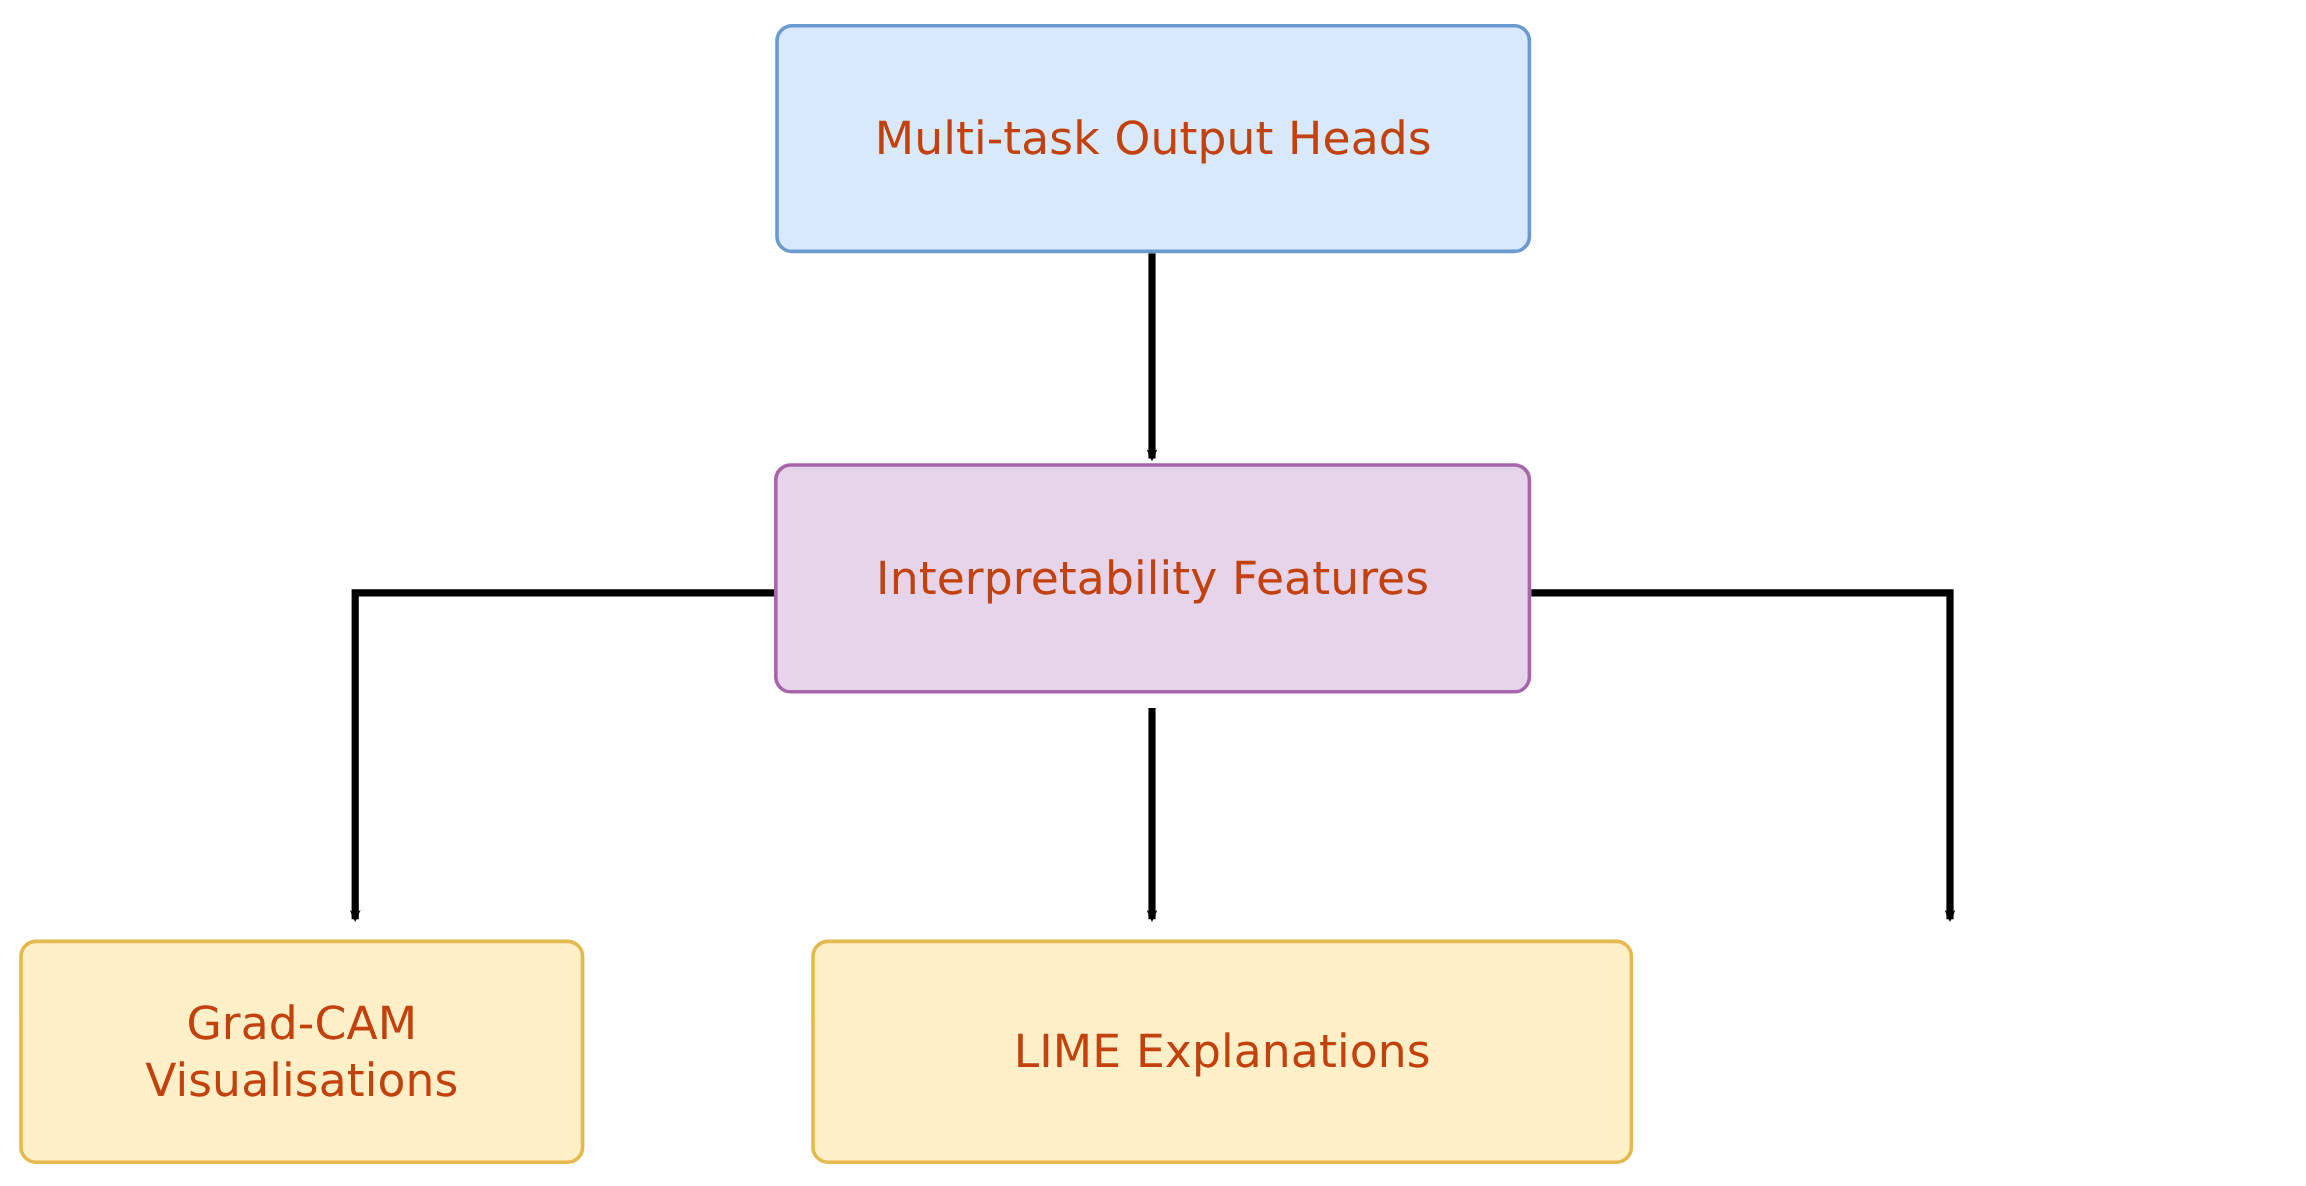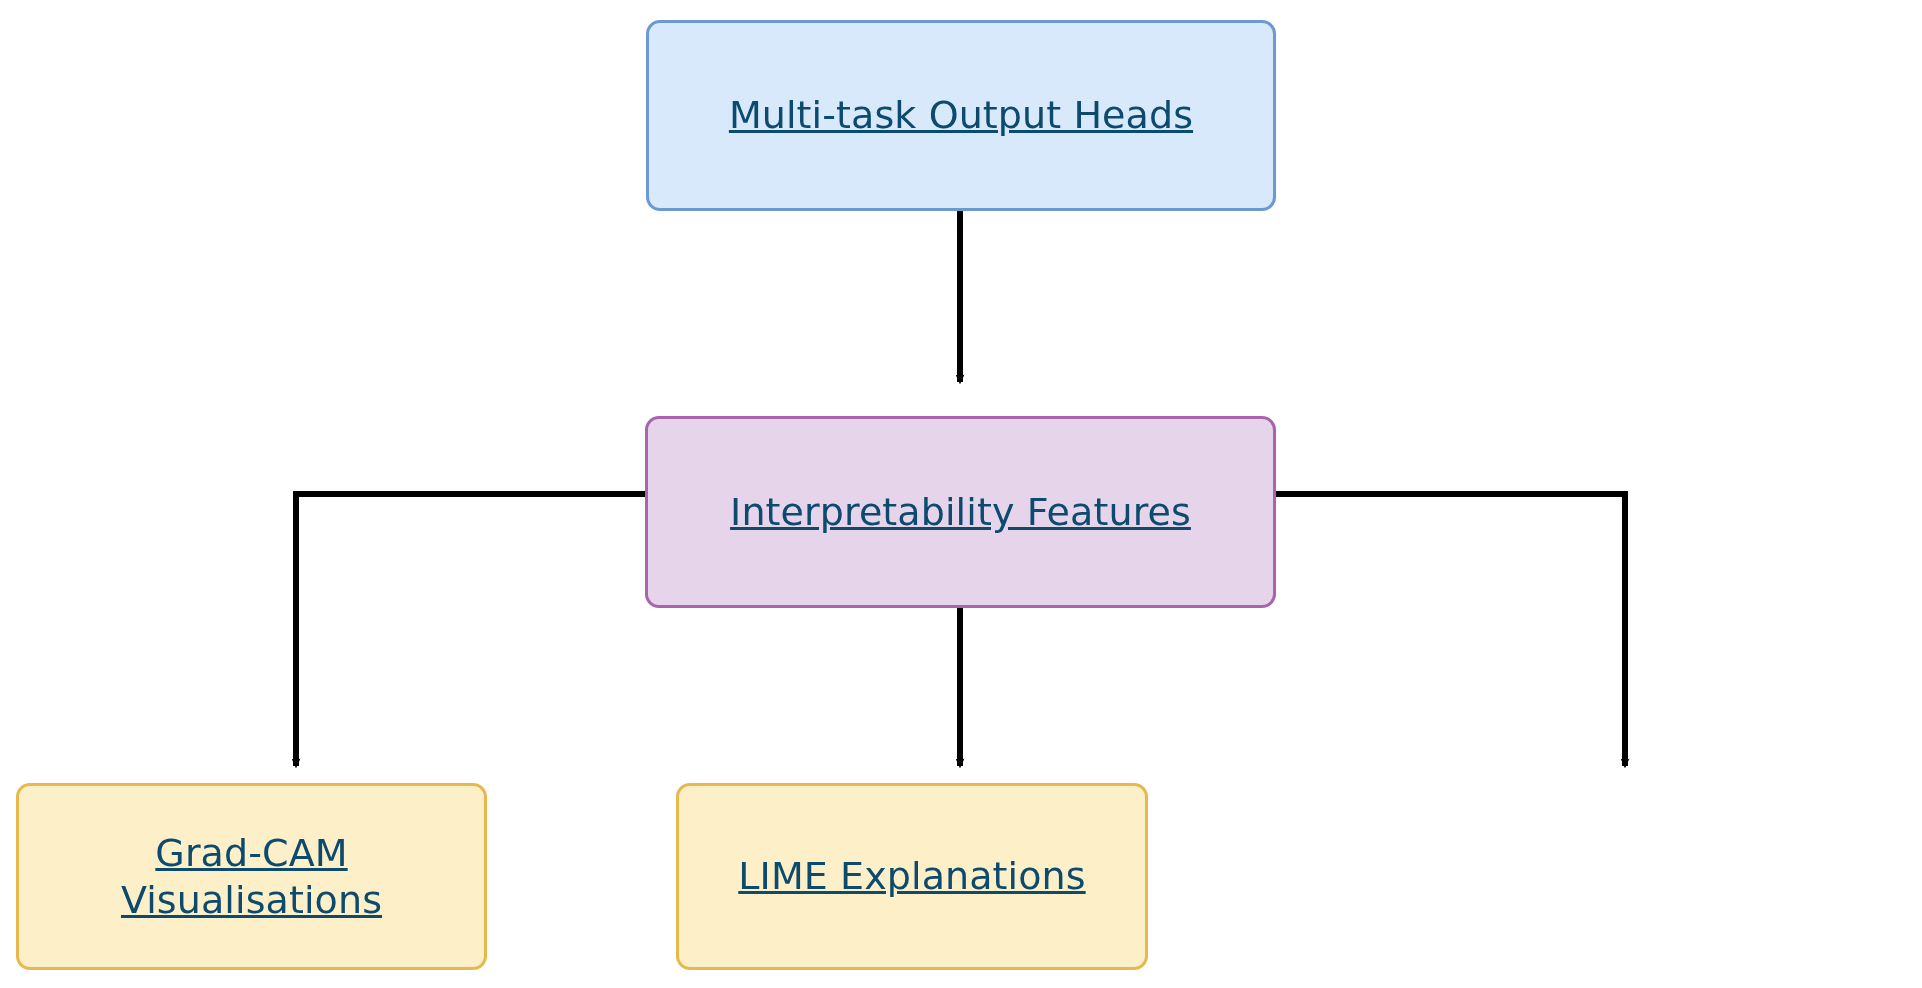--- a/index.html
+++ b/index.html
@@ -30,53 +30,52 @@
     display: flex;
     align-items: center;
     justify-content: center;
     text-align: center;
     border-radius: 14px;
     z-index: 3;
   }
   .node-label {
     font-size: 38px;
     line-height: 1.22;
-    color: #0c4a6e;
+    color: #c2410c;
     letter-spacing: 0.1px;
     padding: 0 14px;
     white-space: pre-line;
-    text-decoration: underline;
   }
   
   #node-output-heads {
     left: 646px;
     top: 20px;
     width: 630px;
     height: 191px;
     background: #d7e9fb;
     border: 3px solid #6a9ad0;
   }
   
   #node-interpretability {
     left: 645px;
-    top: 416px;
+    top: 386px;
     width: 631px;
     height: 192px;
     background: #e6d5ea;
     border: 3px solid #a865ab;
   }
   
   .node-leaf {
     top: 783px;
     height: 187px;
     background: #fdefc8;
     border: 3px solid #e5b94d;
   }
   #node-gradcam  { left: 16px;   width: 471px; }
-  #node-lime     { left: 676px;  width: 472px; }
+  #node-lime     { left: 676px;  width: 685px; }
   #node-cav      { left: 1340px; width: 566px; }
 </style>
 </head>
 <body>
 
 <div id="canvas">
 
   <svg id="edge-layer" viewBox="0 0 1922 988" width="1922" height="988" xmlns="http://www.w3.org/2000/svg">
     <defs>
       <marker id="arrowhead" markerWidth="10" markerHeight="9" refX="7.6" refY="4.5" orient="auto" markerUnits="userSpaceOnUse">

